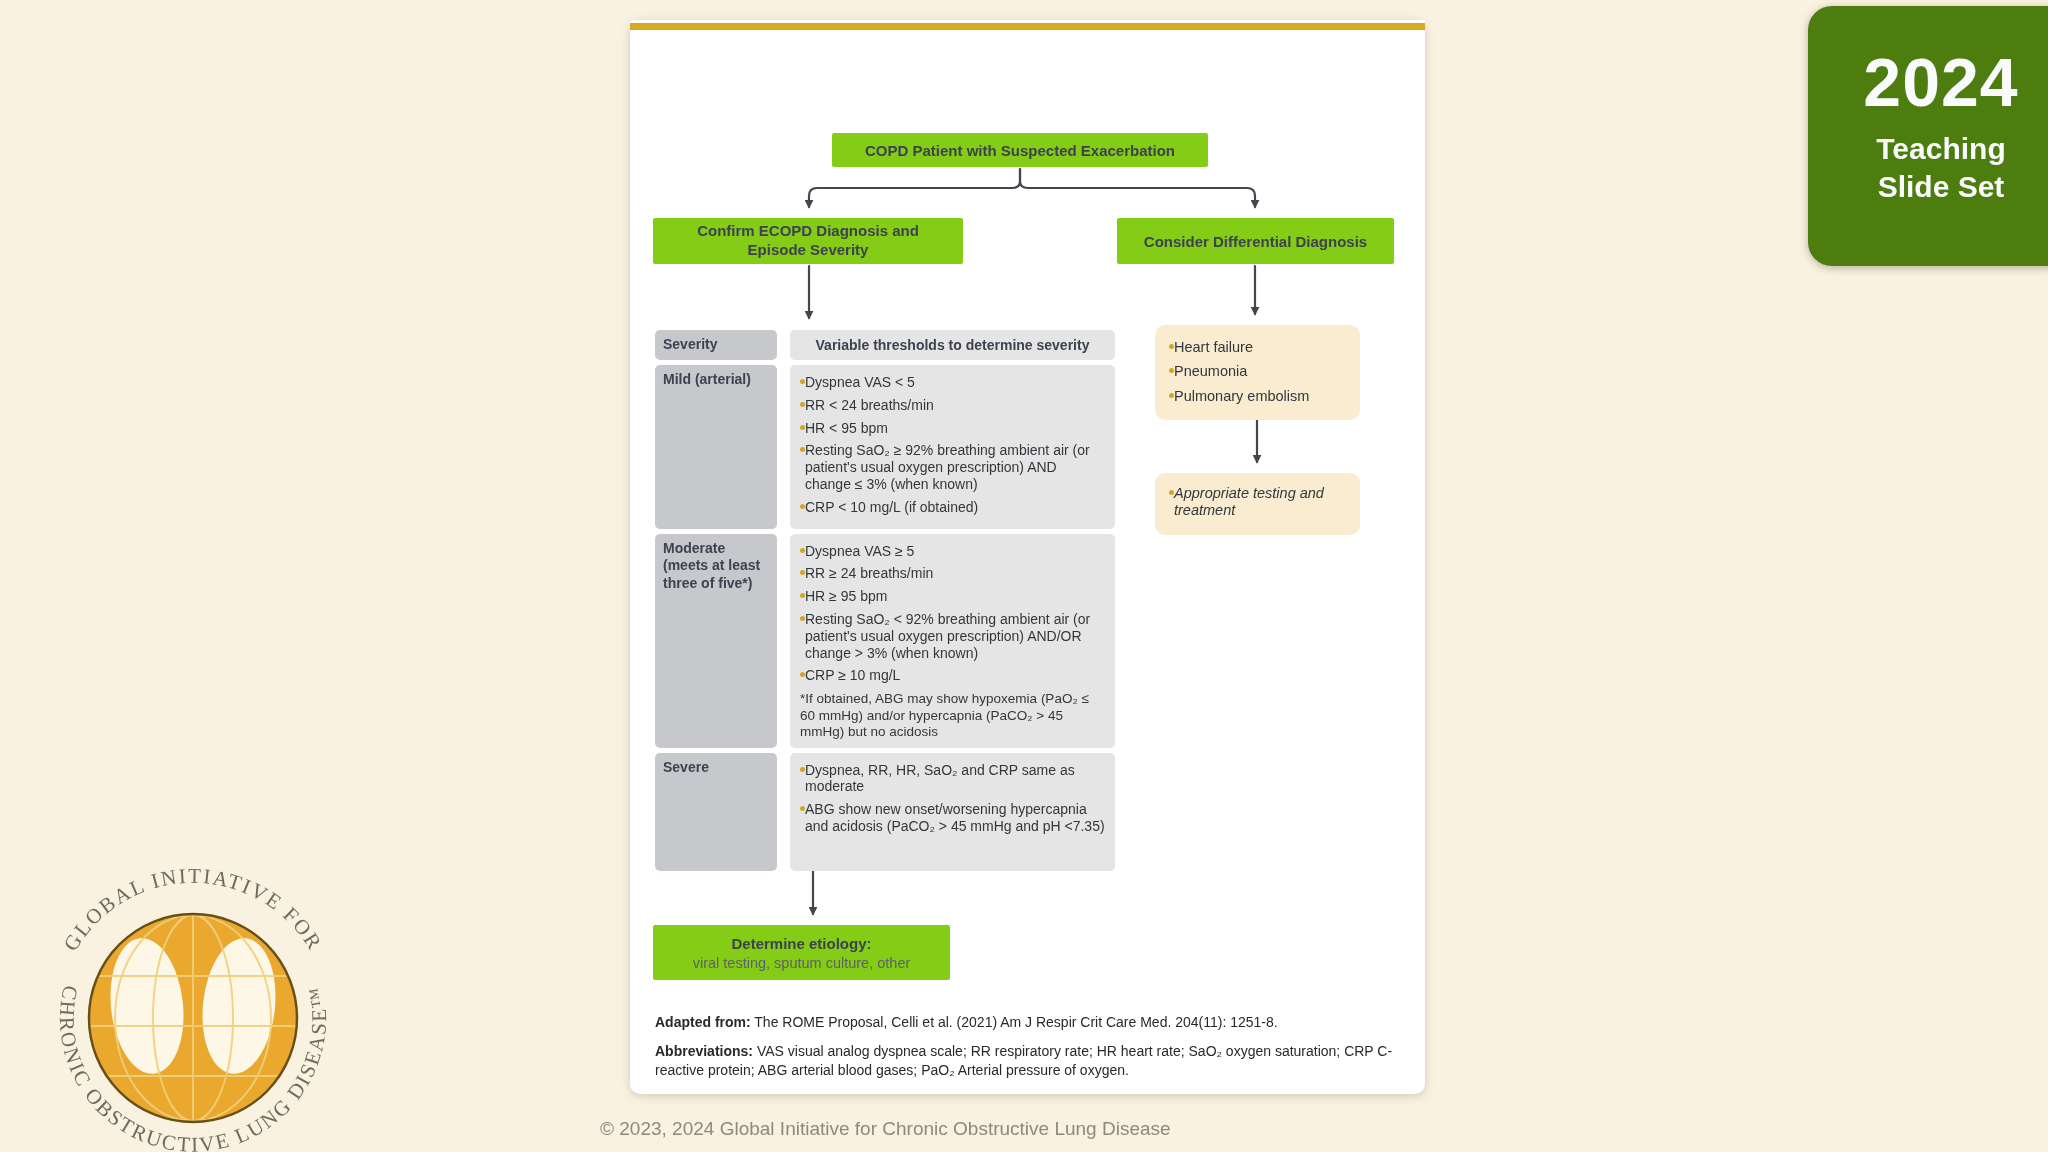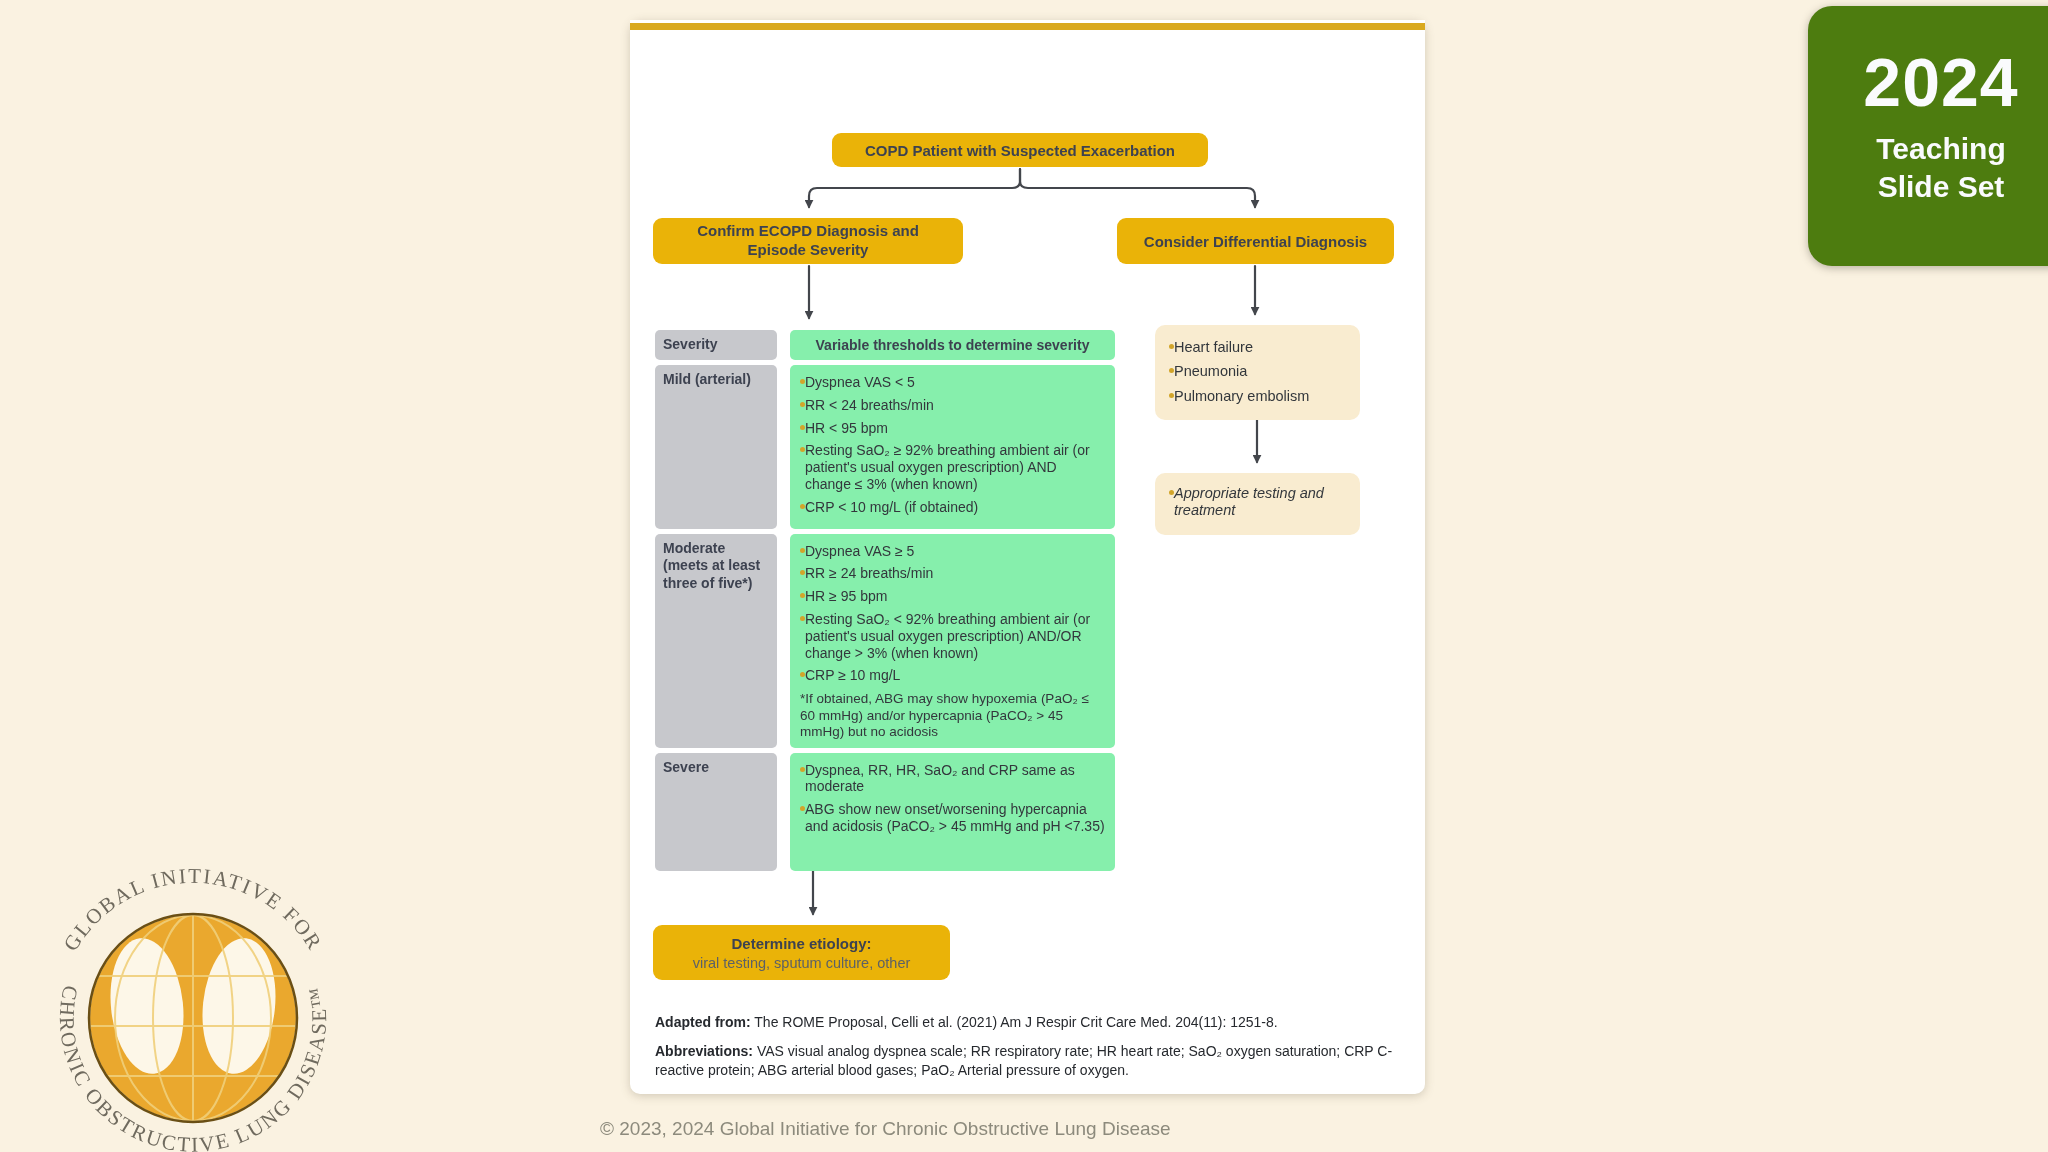--- a/index.html
+++ b/index.html
@@ -12,31 +12,31 @@
   .card-header{position:relative;height:75px;background:#2e3b50;border-radius:10px 10px 0 0;}
   .card-title{position:absolute;left:22px;top:24px;font-size:23px;font-weight:bold;color:#f5f7fa;letter-spacing:.2px;}
   .figure-label{position:absolute;right:18px;bottom:7px;font-size:15px;font-weight:bold;color:#eef1f5;}
   .gold-gap{height:3px;background:#ffffff;}
   .gold-bar{height:7px;background:#d9a91f;}
 
   .flow{position:absolute;left:0;top:85px;width:795px;height:989px;}
   .flow svg.arrows{position:absolute;left:0;top:0;pointer-events:none;z-index:1;}
   .node{position:absolute;z-index:2;box-sizing:border-box;display:flex;align-items:center;justify-content:center;
         text-align:center;font-weight:bold;color:#3d4250;}
-  .node.gray{background:#eab308;border-radius:9px;}
+  .node.gray{background:#84cc16;border-radius:2px;}
   .node-root{left:202px;top:28px;width:376px;height:34px;font-size:15px;}
   .node-confirm{left:23px;top:113px;width:310px;height:46px;font-size:15px;line-height:1.25;padding:4px 14px;}
   .node-diff{left:487px;top:113px;width:277px;height:46px;font-size:15px;}
 
   
   .sev-table{position:absolute;left:25px;top:225px;width:460px;z-index:2;display:flex;flex-direction:column;gap:5px;}
   .sev-row{display:flex;gap:13px;align-items:stretch;}
   .sev-label{width:122px;box-sizing:border-box;background:#c7c8cc;border-radius:5px;
              font-size:14px;font-weight:bold;color:#3d4250;padding:6px 8px;line-height:1.25;}
-  .sev-content{flex:1;box-sizing:border-box;background:#86efac;border-radius:5px;padding:7px 10px 7px 10px;}
+  .sev-content{flex:1;box-sizing:border-box;background:#e5e5e5;border-radius:5px;padding:7px 10px 7px 10px;}
   .row-h .sev-label{min-height:30px;padding-top:6px;}
   .row-h .sev-content{display:flex;align-items:center;justify-content:center;text-align:center;
                       font-size:14px;font-weight:bold;color:#3d4250;min-height:30px;}
   .row-0 .sev-content{min-height:150px;}
   .row-1 .sev-content{min-height:206px;}
   .row-2 .sev-content{min-height:118px;}
   ul.bullets{list-style:none;margin:2px 0 0 0;padding:0;}
   ul.bullets li{display:flex;margin-bottom:6px;font-size:14px;line-height:1.2;color:#33373c;}
   ul.bullets .dot{flex:0 0 auto;width:5px;height:5px;border-radius:50%;background:#d2a52a;margin-top:5px;}
   .footnote{font-size:13.5px;line-height:1.22;color:#33373c;margin-top:7px;}

